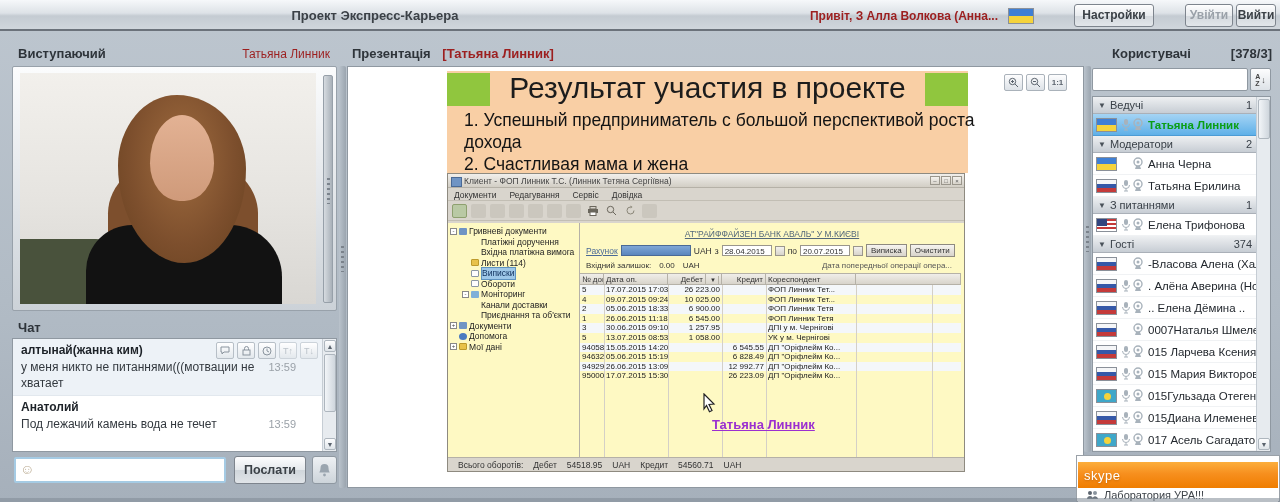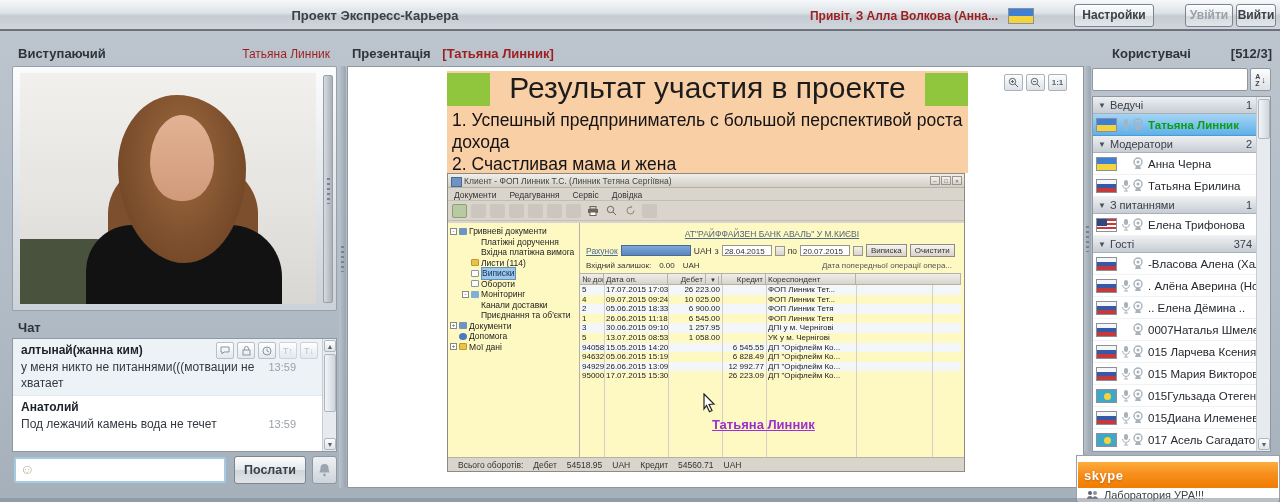--- a/index.html
+++ b/index.html
@@ -80,21 +80,21 @@
   .pres{position:absolute;left:347px;top:66px;width:737px;height:422px;background:#fff;border:1px solid #8f98a1;}
   .zoombar{position:absolute;right:16px;top:7px;display:flex;gap:3px;}
   .z-btn{width:19px;height:17px;border:1px solid #aab2ba;border-radius:2px;
     background:linear-gradient(180deg,#fdfdfe,#dde2e7);display:flex;align-items:center;justify-content:center;
     font-size:8px;font-weight:bold;color:#5b646e;}
   .slide{position:absolute;left:99px;top:4px;width:521px;height:408px;}
   .peach{position:absolute;left:0;top:0;width:521px;height:102px;background:#f9cfa5;}
   .gsq{position:absolute;top:2px;width:43px;height:33px;background:#90c63e;}
   .slide-title{position:absolute;left:45px;top:0;width:431px;height:38px;text-align:center;
     font-size:30px;color:#1c1c1c;white-space:nowrap;}
-  .bullets{position:absolute;left:5px;top:38px;width:512px;font-size:17.5px;color:#141414;line-height:22px;}
+  .bullets{position:absolute;left:17px;top:38px;width:512px;font-size:17.5px;color:#141414;line-height:22px;}
   
   .app{position:absolute;left:0;top:102px;width:518px;height:299px;background:#d9d5cd;border:1px solid #8e8a80;font-size:8.5px;color:#333;}
   .app-title{position:relative;height:14px;background:linear-gradient(180deg,#f1efeb,#d2cec5);
     border-bottom:1px solid #b5b1a7;padding:2px 4px 0 16px;font-size:8.5px;color:#444;white-space:nowrap;overflow:hidden;}
   .app-title::before{content:"";position:absolute;left:3px;top:3px;width:9px;height:8px;background:#6f94c4;border:1px solid #4a6a96;}
   .app-wbtns{position:absolute;right:2px;top:2px;display:flex;gap:1px;}
   .app-wbtns i{width:10px;height:9px;border:1px solid #9a968c;background:linear-gradient(#f4f2ee,#d8d4cb);
     font-style:normal;font-size:6px;line-height:8px;text-align:center;color:#555;}
   .app-menu{height:13px;border-bottom:1px solid #c2beb4;padding:2px 6px;display:flex;gap:13px;font-size:8.5px;color:#333;}
   .app-tools{height:20px;border-bottom:1px solid #c2beb4;display:flex;align-items:center;gap:4px;padding:0 4px;}
@@ -150,21 +150,21 @@
     font-size:11.5px;color:#23282e;white-space:nowrap;overflow:hidden;}
   .user-row.sel{background:linear-gradient(180deg,#a5d4f4,#5fb0e8);border-bottom:1px solid #4c9bd4;}
   .user-row.sel .uname{color:#0a9e14;font-weight:bold;}
   .uicons{display:flex;gap:1px;flex:none;}
   .uicons svg{display:block;}
   .hid{visibility:hidden;}
   
   .skype{position:absolute;left:1076px;top:455px;width:204px;height:47px;background:#fff;border:1px solid #9aa1a8;}
   .skype-head{position:absolute;left:1px;top:6px;width:200px;height:26px;
     background:linear-gradient(180deg,#fcae3c,#f78f1e 45%,#ef7d00);display:flex;align-items:center;padding:0 6px;}
-  .skype-logo{font-size:13px;font-weight:bold;color:#fff;letter-spacing:.5px;
+  .skype-logo{font-size:13px;font-weight:normal;color:#fff;letter-spacing:.5px;
     text-shadow:0 1px 2px rgba(160,80,0,.55);}
   .skype-body{position:absolute;left:1px;top:32px;width:200px;height:14px;background:#fff;
     display:flex;align-items:center;gap:4px;padding:0 8px;font-size:11px;color:#3c4248;white-space:nowrap;}
   .bottom-edge{position:absolute;left:0;bottom:0;width:1280px;height:4px;background:#808a95;opacity:.55;}
 </style>
 </head>
 <body>
 
 <div class="stage">
 
@@ -528,21 +528,21 @@
       <div class="watermark">Татьяна Линник</div>
       <div class="cursor">
         <svg width="16" height="22" viewBox="0 0 16 22">
             <path d="M2 1l10 10-5 .5 3 6-2.5 1.2-3-6.2L2 16z" fill="#fff" stroke="#222" stroke-width="1.2"></path>
           </svg>
       </div>
     </div>
   </div>
 
   <div class="phead" style="left:1096px;top:46px;padding-left:16px;">Користувачі</div>
-  <div class="phead" style="left:1190px;top:46px;width:82px;text-align:right;">[512/3]</div>
+  <div class="phead" style="left:1190px;top:46px;width:82px;text-align:right;">[378/3]</div>
   <input class="usearch" value="" style="">
   <div class="sort-btn">
       <span>A<br>Z</span>
       <span style="font-size:9px;">↓</span>
     </div>
   <div class="ulist">
     <div class="ulist-inner" id="user-list">
         <div class="ugroup">
     <span class="tri">▼</span>
     <span class="gname">Ведучі</span>

